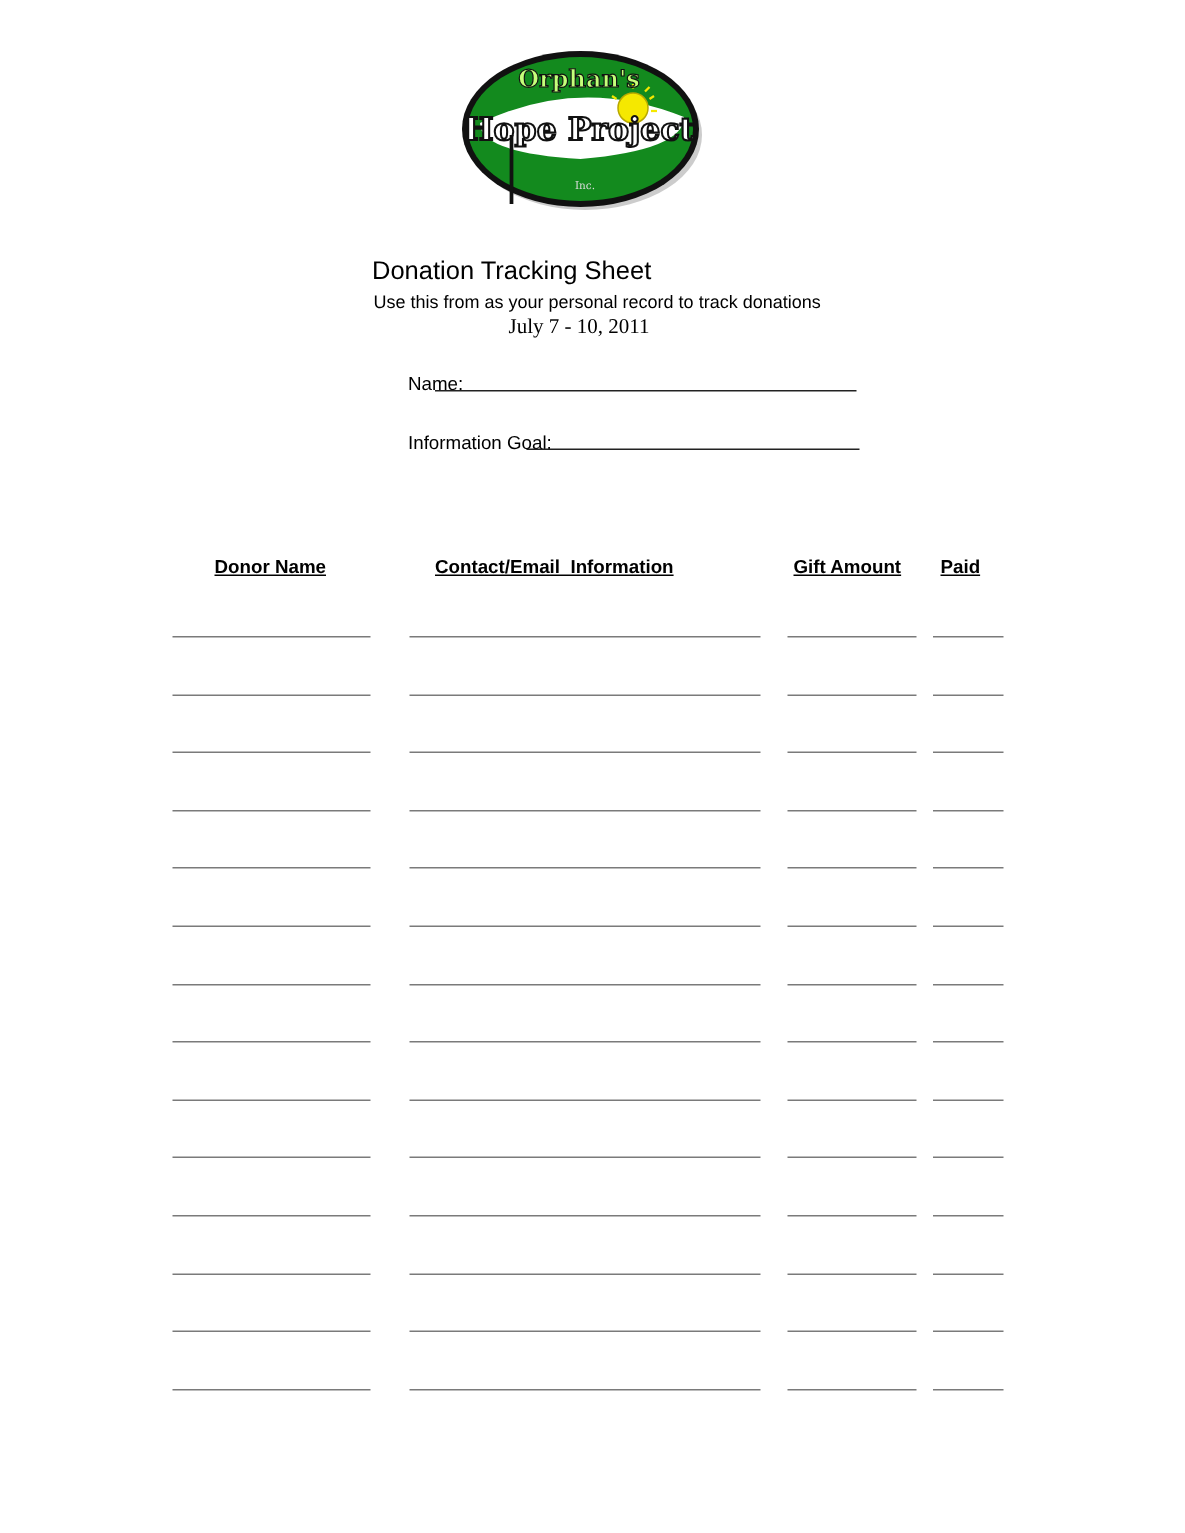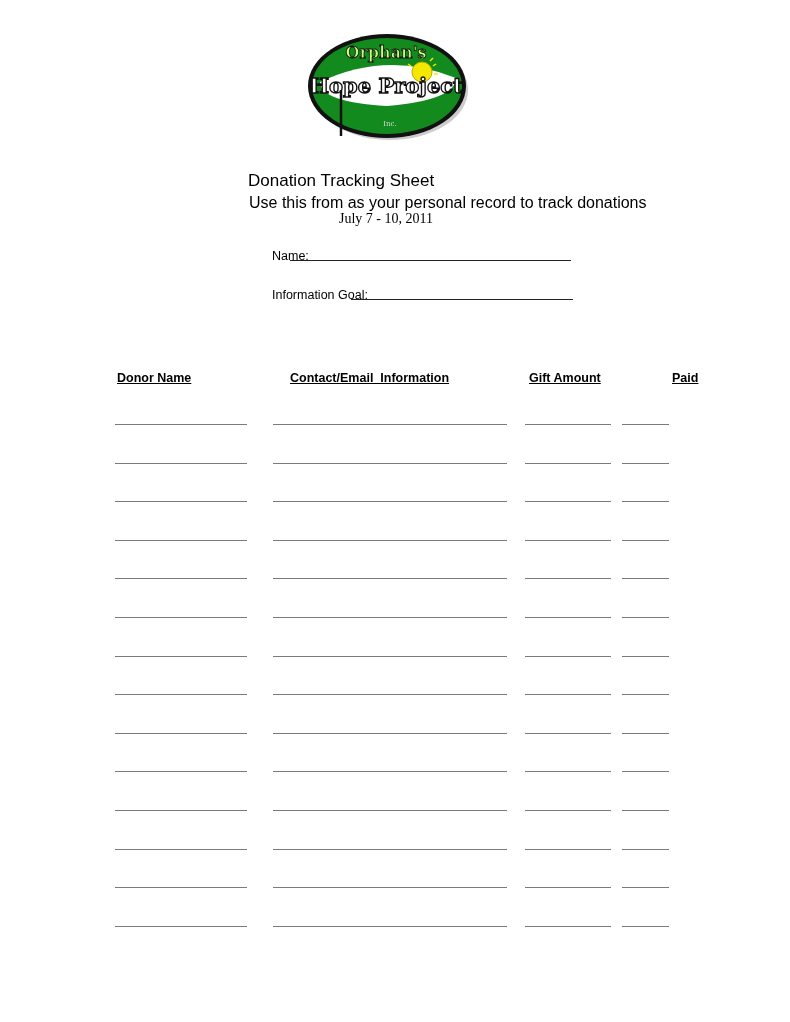--- a/index.html
+++ b/index.html
@@ -1,20 +1,20 @@
 <!DOCTYPE html>
 <html><head>
 <meta charset="utf-8">
 <style>
   html, body { margin: 0; padding: 0; background: #ffffff; }
   body { width: 790px; height: 1022px; position: relative; overflow: hidden; font-family: "Liberation Sans", sans-serif; color: #000; }
   .abs { position: absolute; }
   #logo { left: 306px; top: 28px; width: 166px; height: 120px; }
   #title { left: 248px; top: 171px; font-size: 17px; font-weight: normal; white-space: nowrap; }
-  #subtitle { left: 249px; top: 194px; font-size: 16px; white-space: nowrap; }
+  #subtitle { left: 249px; top: 194px; font-size: 12px; white-space: nowrap; }
   #dates { left: 339px; top: 211px; font-size: 14px; white-space: nowrap; font-family: Liberation Serif, serif; }
   .field-label { font-size: 12.5px; white-space: nowrap; margin-left: 23px; }
   .field-line { height: 0; border-bottom: 1.5px solid #222; }
   .col-header { font-size: 12.5px; font-weight: bold; text-decoration: underline; white-space: nowrap; top: 371px; }
   .row-line { height: 0; border-bottom: 1px solid #7a7a7a; }
 </style>
 </head>
 <body>
 
 <div id="logo" class="abs">
@@ -41,24 +41,24 @@
 <div id="title" class="abs">Donation Tracking Sheet</div>
 <div id="subtitle" class="abs">Use this from as your personal record to track donations</div>
 <div id="dates" class="abs">July 7 - 10, 2011</div>
 
 <div class="abs field-label" style="left:249px; top:249px;">Name:</div>
 <div class="abs field-line" style="left:290px; top:260px; width:281px;"></div>
 
 <div class="abs field-label" style="left:249px; top:288px;">Information Goal:</div>
 <div class="abs field-line" style="left:351px; top:299px; width:222px;"></div>
 
-<div class="abs col-header" style="left:117px;">Donor Name</div>
+<div class="abs col-header" style="left:143px;">Donor Name</div>
 <div class="abs col-header" style="left:290px; white-space:pre;">Contact/Email  Information</div>
 <div class="abs col-header" style="left:529px;">Gift Amount</div>
-<div class="abs col-header" style="left:627px;margin-left:45px;">Paid</div>
+<div class="abs col-header" style="left:627px;">Paid</div>
 
 <div id="rows">
     <div>
       <div class="abs row-line" style="left: 115px; top: 424px; width: 132px;"></div>
       <div class="abs row-line" style="left: 273px; top: 424px; width: 234px;"></div>
       <div class="abs row-line" style="left: 525px; top: 424px; width: 86px;"></div>
       <div class="abs row-line" style="left: 622px; top: 424px; width: 47px;"></div>
     </div>
     <div>
       <div class="abs row-line" style="left: 115px; top: 462.6px; width: 132px;"></div>

